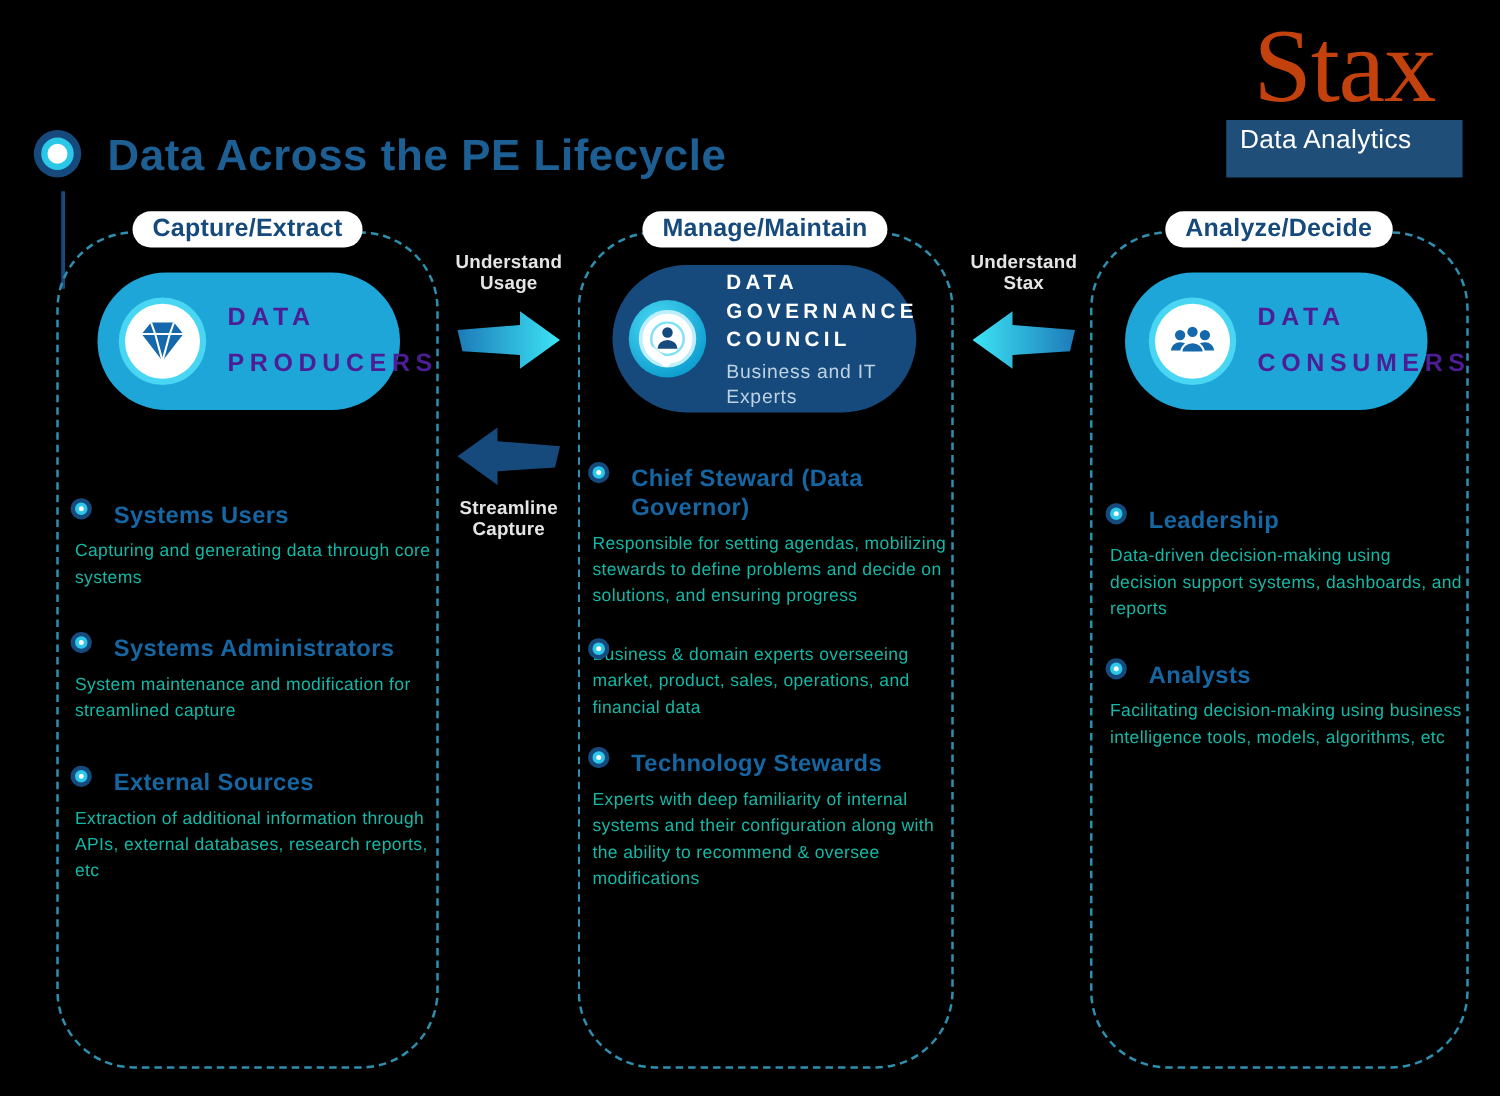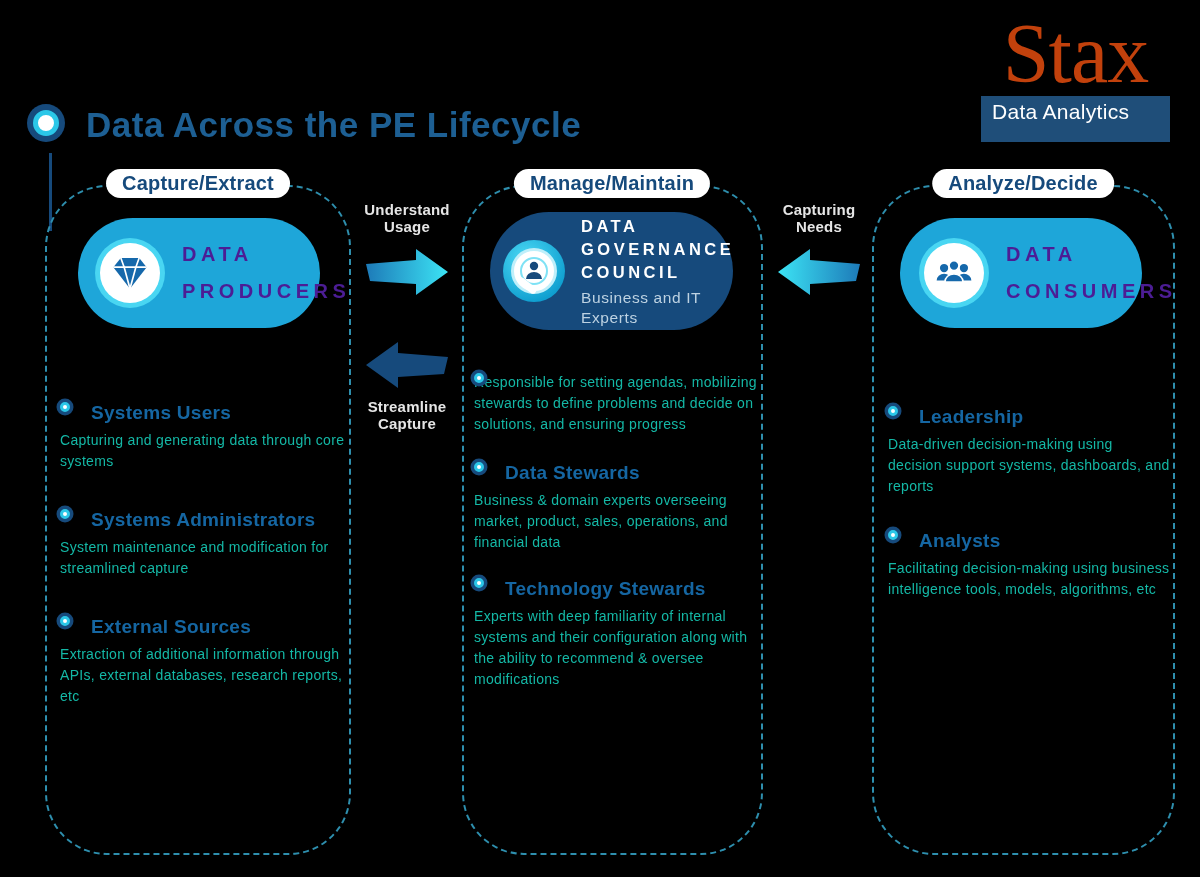--- a/index.html
+++ b/index.html
@@ -210,21 +210,21 @@
   </div>
 
   <div class="flow" style="left:350px; top:340px;">
     <svg width="86" height="50" viewBox="0 0 86 50">
       <polygon points="2,17 52,13 52,2 84,25 52,48 52,37 6,34" fill="#164a7c" transform="scale(-1,1) translate(-86,0)"></polygon>
     </svg>
     <div class="flow-label label-below">Streamline Capture</div>
   </div>
 
   <div class="flow" style="left:762px; top:201px;">
-    <div class="flow-label">Capturing Needs</div>
+    <div class="flow-label">Understand Stax</div>
     <svg class="arrow-below" width="86" height="50" viewBox="0 0 86 50">
       <defs>
           <linearGradient id="g2" x1="0" y1="0" x2="1" y2="0">
         <stop offset="0" stop-color="#1d7ab8"></stop>
             <stop offset="1" stop-color="#3ce4f5"></stop>
       </linearGradient>
         </defs>
       <polygon points="2,17 52,13 52,2 84,25 52,48 52,37 6,34" fill="url(#g2)" transform="scale(-1,1) translate(-86,0)"></polygon>
     </svg>
   </div>
@@ -244,25 +244,25 @@
     <div class="item" style="margin-top:36px;">
       <span class="item-bullet"></span>
       <div class="item-heading">External Sources</div>
       <div class="item-desc">Extraction of additional information through APIs, external databases, research reports, etc</div>
     </div>
   </div>
 
   <div class="list" style="left:474px; top:372px; width:288px;">
     <div class="item">
       <span class="item-bullet"></span>
+      <div class="item-heading" style="width:230px;">Chief Steward (Data Governor)</div>
       <div class="item-desc">Responsible for setting agendas, mobilizing stewards to define problems and decide on solutions, and ensuring progress</div>
     </div>
     <div class="item" style="margin-top:26px;">
       <span class="item-bullet"></span>
-      <div class="item-heading">Data Stewards</div>
       <div class="item-desc">Business &amp; domain experts overseeing market, product, sales, operations, and financial data</div>
     </div>
     <div class="item" style="margin-top:24px;">
       <span class="item-bullet"></span>
       <div class="item-heading">Technology Stewards</div>
       <div class="item-desc">Experts with deep familiarity of internal systems and their configuration along with the ability to recommend &amp; oversee modifications</div>
     </div>
   </div>
 
   <div class="list" style="left:888px; top:405px; width:282px;">

